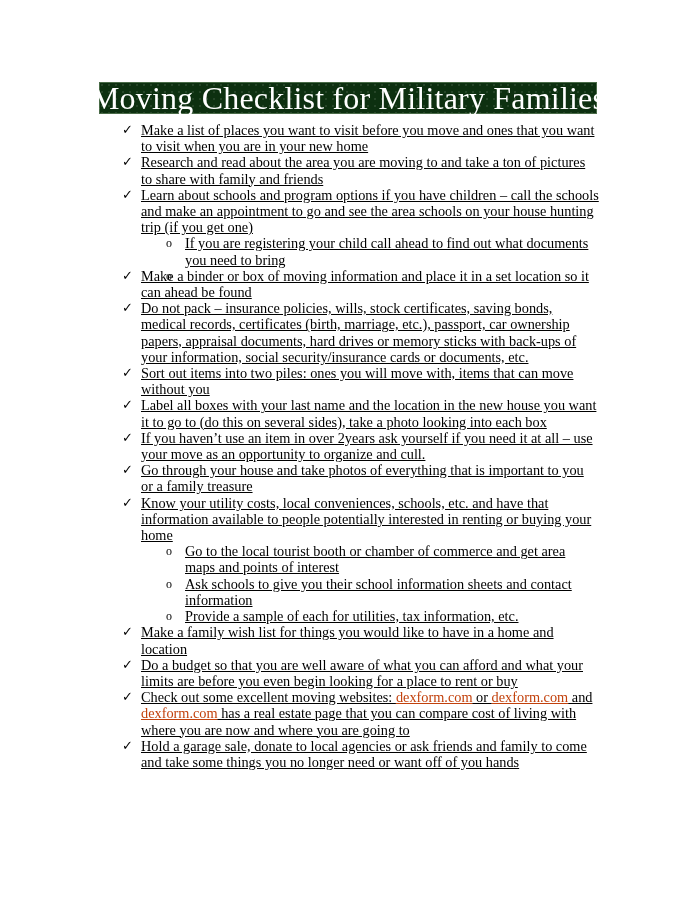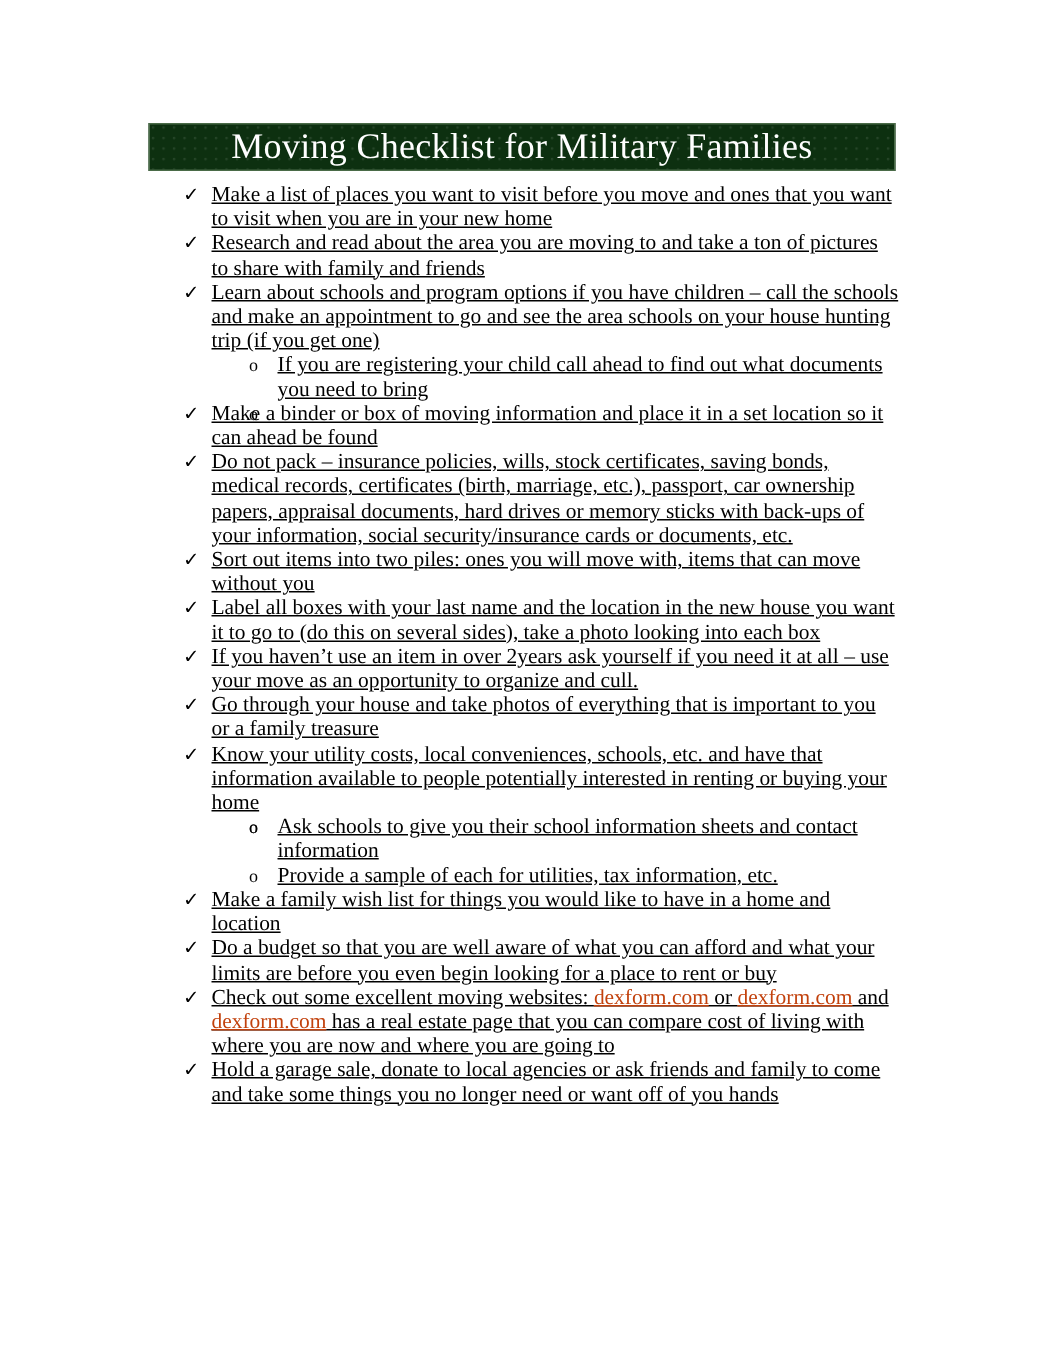--- a/index.html
+++ b/index.html
@@ -31,21 +31,21 @@
     background-image:
       radial-gradient(circle at 2px 2px, rgba(255,255,255,0.10) 0.7px, rgba(0,0,0,0) 1.1px);
     background-size: 7px 7px;
     border: 1px solid #4a6b48;
     display: flex;
     align-items: center;
     justify-content: center;
   }
   .title-text {
     color: #ffffff;
-    font-size: 24px;
+    font-size: 32px;
     line-height: 28px;
     font-weight: normal;
     letter-spacing: 0.2px;
     white-space: nowrap;
   }
   .checklist {
     position: absolute;
     left: 113px;
     top: 122px;
     width: 486px;
@@ -145,20 +145,21 @@
       <div class="item">
         <span class="marker">✓</span>
         <span class="item-text">Go through your house and take photos of everything that is important to you or a family treasure</span>
       </div>
       <div class="item">
         <span class="marker">✓</span>
         <span class="item-text">Know your utility costs, local conveniences, schools, etc. and have that information available to people potentially interested in renting or buying your home</span>
       </div>
       <div class="subitem">
         <span class="marker">o</span>
+        <span class="subitem-text">Go to the local tourist booth or chamber of commerce and get area maps and points of interest</span>
       </div>
       <div class="subitem">
         <span class="marker">o</span>
         <span class="subitem-text">Ask schools to give you their school information sheets and contact information</span>
       </div>
       <div class="subitem">
         <span class="marker">o</span>
         <span class="subitem-text">Provide a sample of each for utilities, tax information, etc.</span>
       </div>
       <div class="item">

